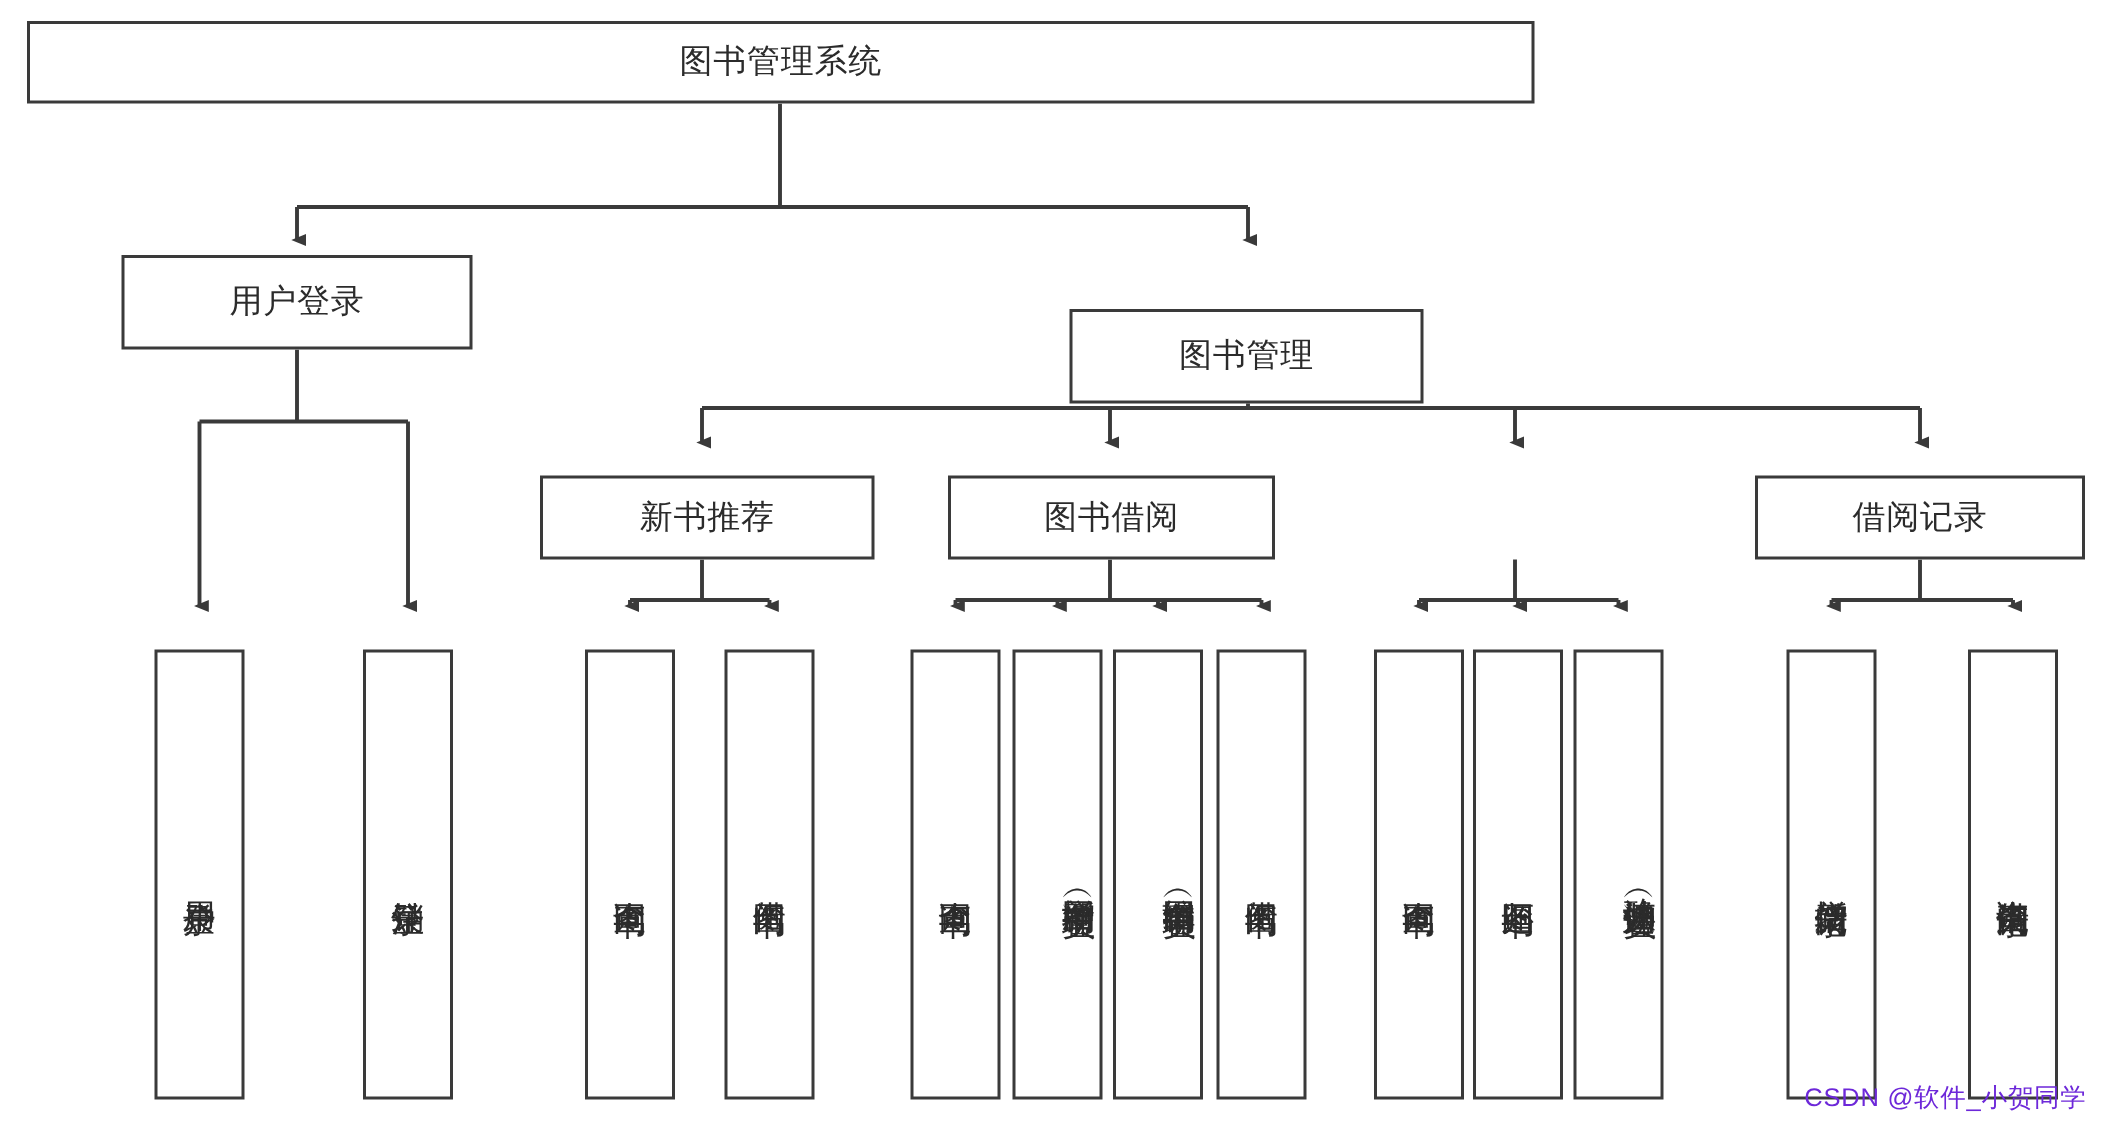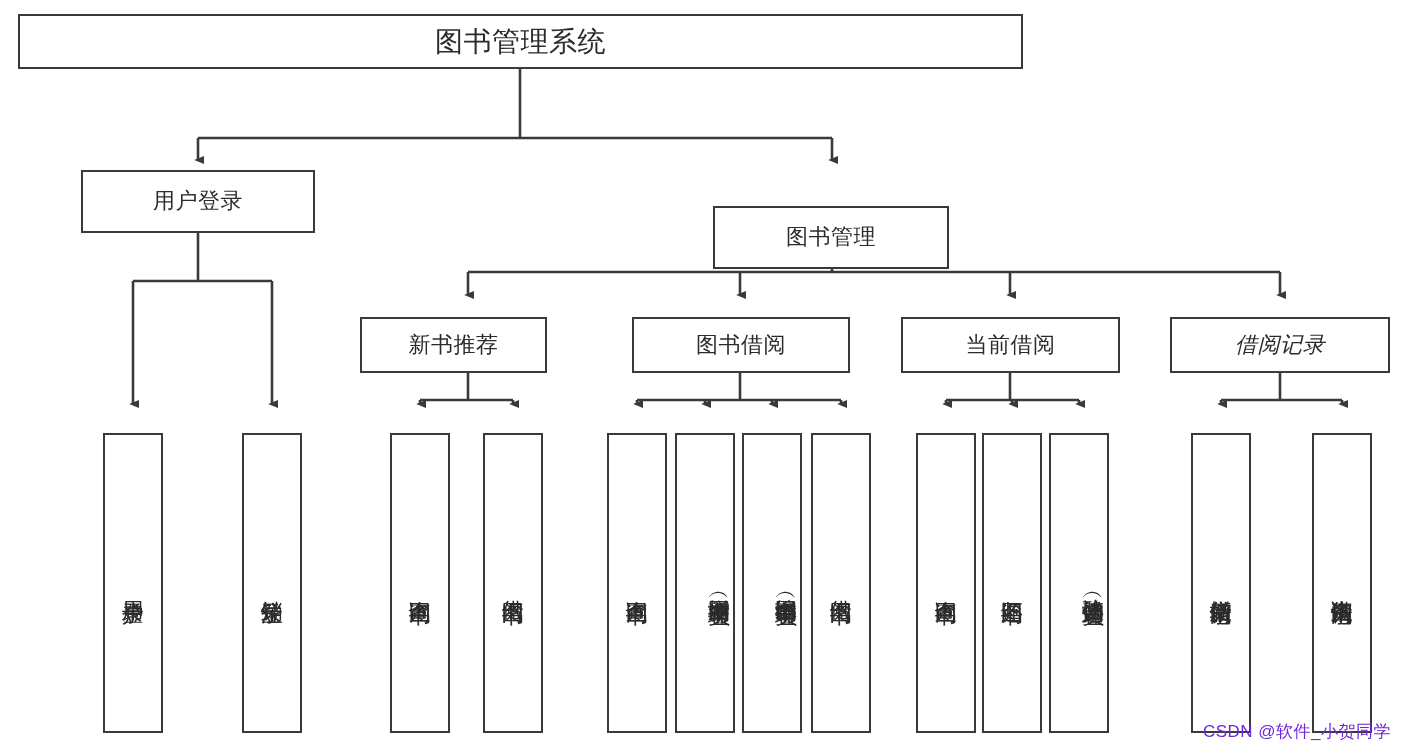--- a/index.html
+++ b/index.html
@@ -35,21 +35,21 @@
     justify-content: center;
     text-align: center;
     z-index: 2;
   }
   .node.h {
     font-size: 22px;
     line-height: 1.2;
     letter-spacing: 0.5px;
   }
   .node.root {
-    font-size: 28px;
+    font-size: 22px;
   }
   .node.v {
     font-size: 22px;
     writing-mode: vertical-rl;
     text-orientation: upright;
     line-height: 1.25;
     letter-spacing: 1px;
     align-items: flex-start;
     justify-content: center;
     padding-top: 4px;
@@ -132,30 +132,27 @@
     <span>图书管理系统</span>
   </div>
 
   <div class="node h" style="left:81px; top:170px; width:234px; height:63px;">
     <span>用户登录</span>
   </div>
   <div class="node h" style="left:713px; top:170px; width:236px; height:63px;margin-top:36px;">
     <span>图书管理</span>
   </div>
 
-  <div class="node h" style="left:360px; top:317px; width:187px; height:56px;align-items:center;">
+  <div class="node h" style="left:360px; top:317px; width:223px; height:56px;align-items:center;">
     <span>新书推荐</span>
   </div>
   <div class="node h" style="left:632px; top:317px; width:218px; height:56px;">
     <span>图书借阅</span>
   </div>
-  <div class="node h" style="left:901px; top:317px; width:219px; height:56px;">
-    <span>当前借阅</span>
-  </div>
-  <div class="node h" style="left:1170px; top:317px; width:220px; height:56px;font-style:italic;">
+  <div class="node h" style="left:1170px; top:317px; width:220px; height:56px;">
     <span>借阅记录</span>
   </div>
 
   <div class="node v" style="left:103px; top:433px; width:60px; height:300px; align-items:center;">
     <span class="vlabel">用户登录</span>
   </div>
   <div class="node v" style="left:242px; top:433px; width:60px; height:300px; align-items:center;">
     <span class="vlabel">注销登录</span>
   </div>
 

